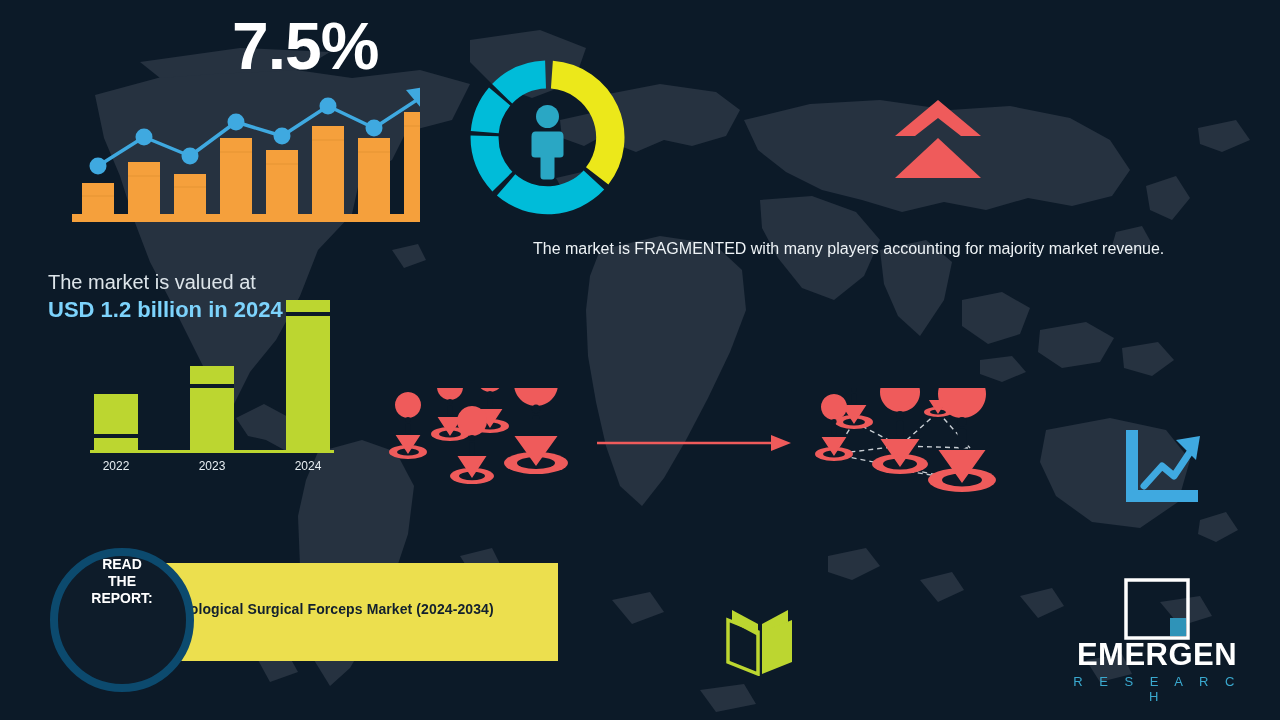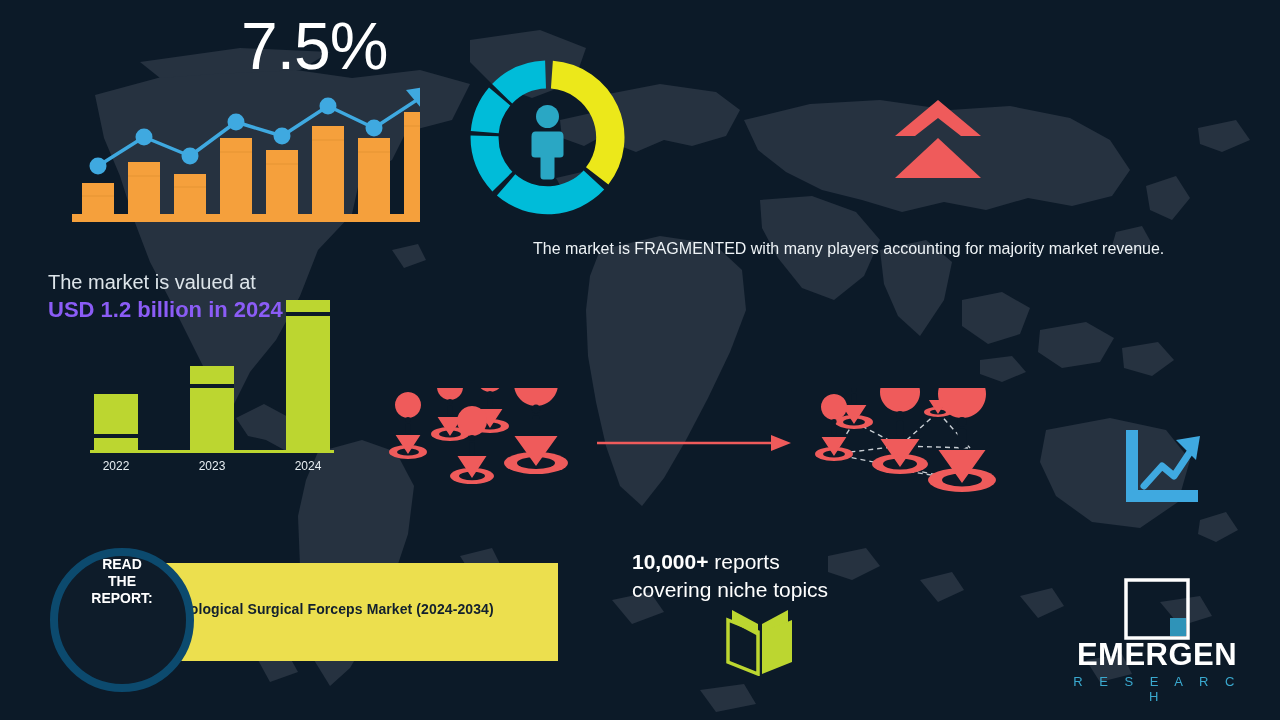--- a/index.html
+++ b/index.html
@@ -11,35 +11,35 @@
   }
   #stage{position:relative;width:1280px;height:720px;overflow:hidden;background:#0c1a28;}
   .world-map{position:absolute;left:0;top:0;width:1280px;height:720px;}
   .layer{position:absolute;}
 
   
   .cagr-block{left:46px;top:18px;width:430px;}
   .cagr-line{color:#e8eef2;font-size:18px;line-height:23px;letter-spacing:.2px;}
   .cagr-line b{color:#ffffff;font-weight:bold;}
   .cagr-value{
-    position:absolute;left:241px;top:13px;
-    color:#ffffff;font-size:66px;font-weight:normal;line-height:66px;
+    position:absolute;left:232px;top:13px;
+    color:#ffffff;font-size:66px;font-weight:bold;line-height:66px;
     letter-spacing:-1px;
   }
 
   .forecast-block{left:660px;top:74px;width:240px;}
   .forecast-small{color:#dde5ea;font-size:17px;line-height:22px;}
   .forecast-big{color:#ffffff;font-size:22px;font-weight:bold;line-height:28px;margin-top:3px;}
 
   .fragmented-block{left:533px;top:237px;width:690px;}
   .fragmented-text{color:#eef3f6;font-size:16px;line-height:24px;}
 
   .valued-block{left:48px;top:272px;width:260px;}
   .valued-small{color:#dde5ea;font-size:20px;line-height:21px;}
-  .valued-big{color:#8b5cf6;font-size:22px;font-weight:bold;line-height:28px;margin-top:3px;}
+  .valued-big{color:#7dd3fc;font-size:22px;font-weight:bold;line-height:28px;margin-top:3px;}
 
   .reports-block{left:632px;top:548px;width:300px;}
   .reports-line{color:#ffffff;font-size:21px;line-height:28px;}
   .reports-line b{font-weight:bold;}
 
   
   .banner{
     position:absolute;left:106px;top:563px;width:452px;height:98px;
     background:#ecdf4e;
   }
@@ -306,24 +306,20 @@
     <polygon points="58,12 82,8 78,32" fill="#3fa9e0"></polygon>
   </svg>
 
   <div class="banner">
     <div class="banner-text">Urological Surgical Forceps Market (2024-2034)</div>
   </div>
   <div class="read-circle">
     <span><span>READ</span><br><span>THE</span><br><span>REPORT:</span></span>
   </div>
 
-  <div class="layer reports-block">
-    <div class="reports-line"><b>10,000+</b><span> reports</span></div>
-    <div class="reports-line">covering niche topics</div>
-  </div>
 
   <svg class="layer" style="left:714px;top:604px;" width="92" height="72">
     <polygon points="18,6 44,20 44,32 18,18" fill="#bcd630"></polygon>
     <polygon points="74,6 48,20 48,32 74,18" fill="#bcd630"></polygon>
     <polygon points="14,16 44,28 44,70 14,58" fill="none" stroke="#bcd630" stroke-width="3.5"></polygon>
     <polygon points="78,16 48,28 48,70 78,58" fill="#bcd630"></polygon>
   </svg>
 
   <div class="logo">
     <svg style="position:absolute;left:62px;top:0;" width="66" height="62">

